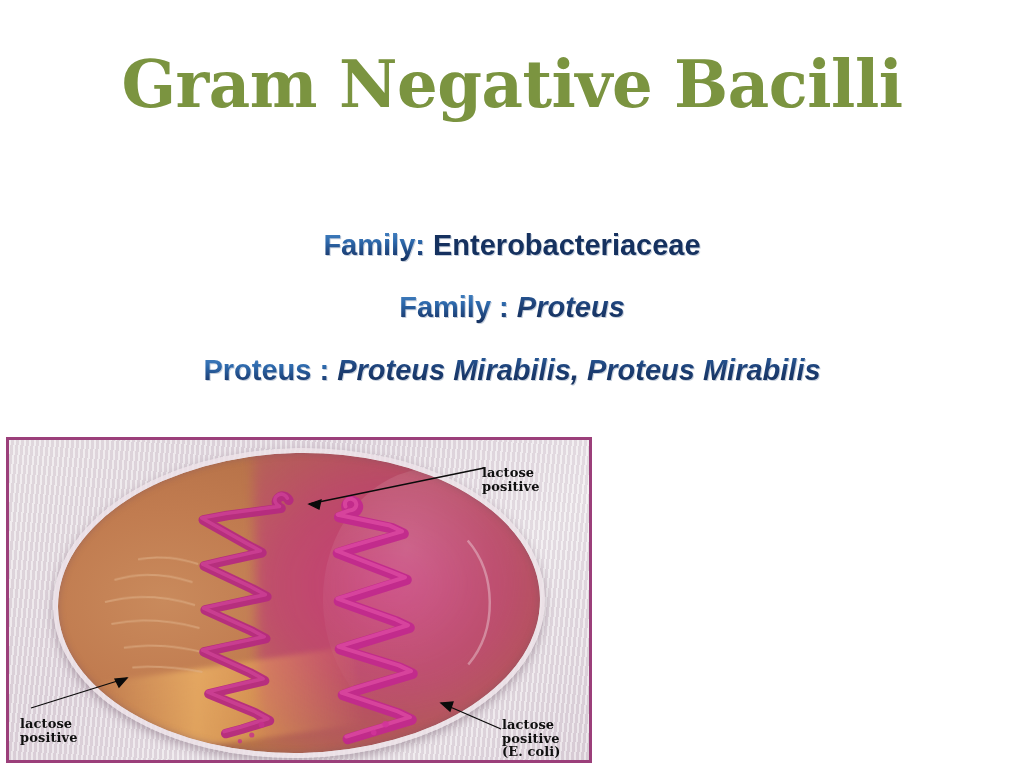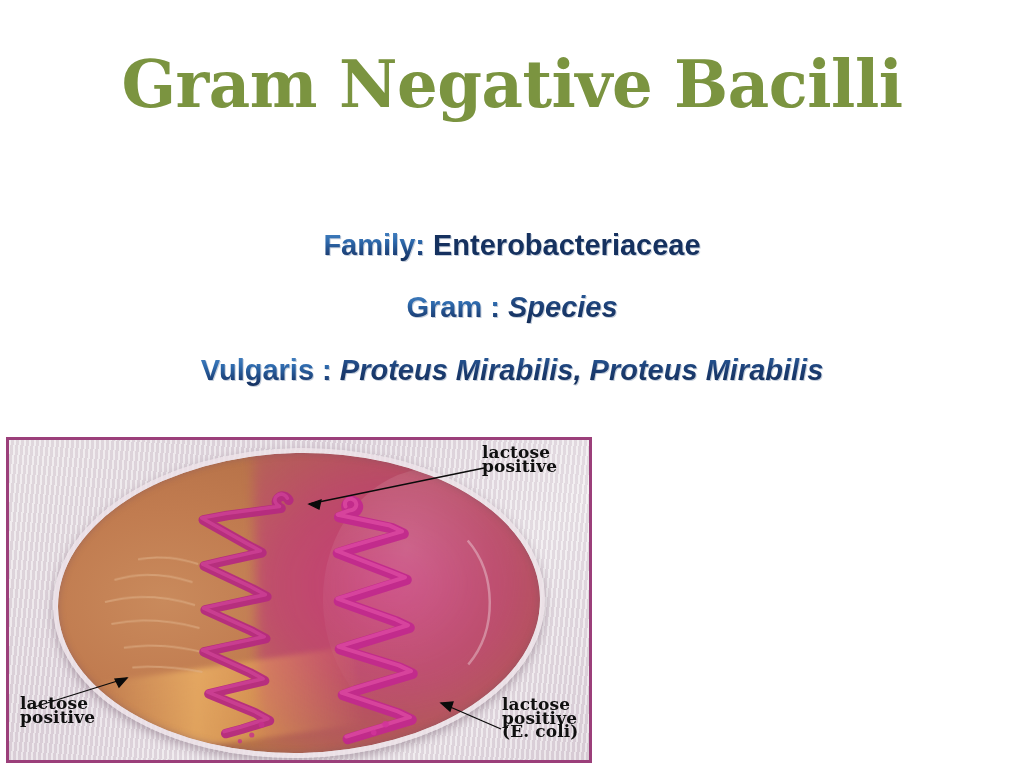--- a/index.html
+++ b/index.html
@@ -167,47 +167,48 @@
     inset: 0;
     z-index: 5;
   }
 
   
   .anno {
     position: absolute;
     z-index: 8;
     font-family: "DejaVu Serif", "Liberation Serif", serif;
     font-weight: bold;
-    font-size: 17px;
+    font-size: 13px;
     line-height: 13.5px;
     color: #101010;
     letter-spacing: 0.1px;
+    margin-top: 20px;
   }
   .anno-tr { left: 482px; top: 446px; }
   .anno-bl { left: 20px;  top: 697px; }
   .anno-br { left: 502px; top: 698px; }
   .leader { position: absolute; z-index: 7; }
 </style>
 </head>
 <body>
 
 <div class="slide-title">Gram Negative Bacilli</div>
 
 <div class="taxonomy">
 
   <div class="tax-line l1">
     <span class="lbl emboss">Family:</span><span class="emboss">&nbsp;</span><span class="val emboss">Enterobacteriaceae</span>
   </div>
 
   <div class="tax-line l2">
-    <span class="lbl emboss">Gram :</span><span class="emboss">&nbsp;</span><span class="val it emboss">Species</span>
+    <span class="lbl emboss">Family :</span><span class="emboss">&nbsp;</span><span class="val it emboss">Proteus</span>
   </div>
 
   <div class="tax-line l3">
-    <span class="lbl emboss">Vulgaris :</span><span class="emboss">&nbsp;</span><span class="val it emboss">Proteus Mirabilis, Proteus Mirabilis</span>
+    <span class="lbl emboss">Proteus :</span><span class="emboss">&nbsp;</span><span class="val it emboss">Proteus Mirabilis, Proteus Mirabilis</span>
   </div>
 
 </div>
 
 <div class="figure">
 
   <div class="fig-bg"></div>
 
   <div class="plate">
     <div class="agar">

